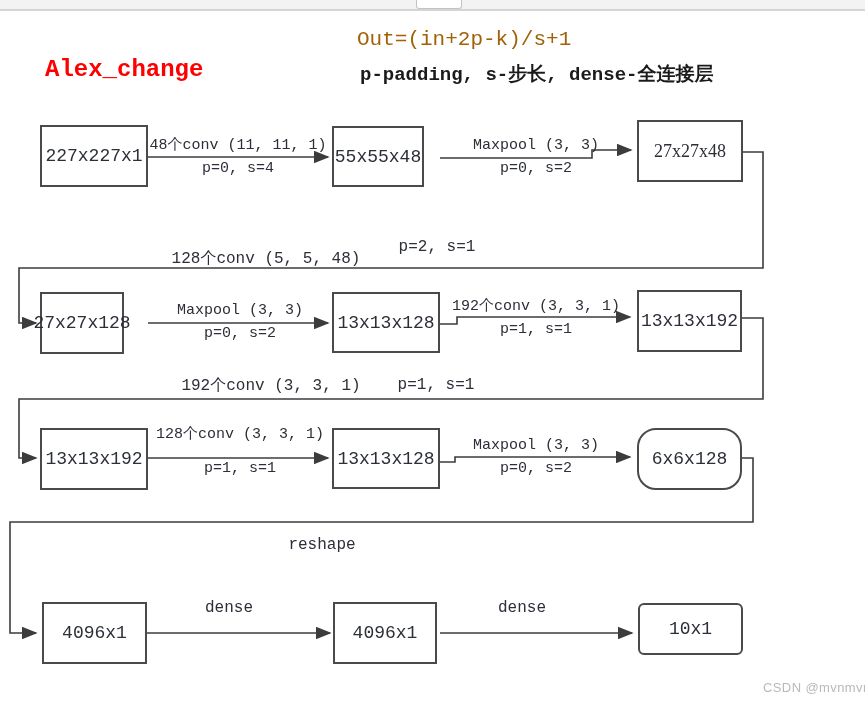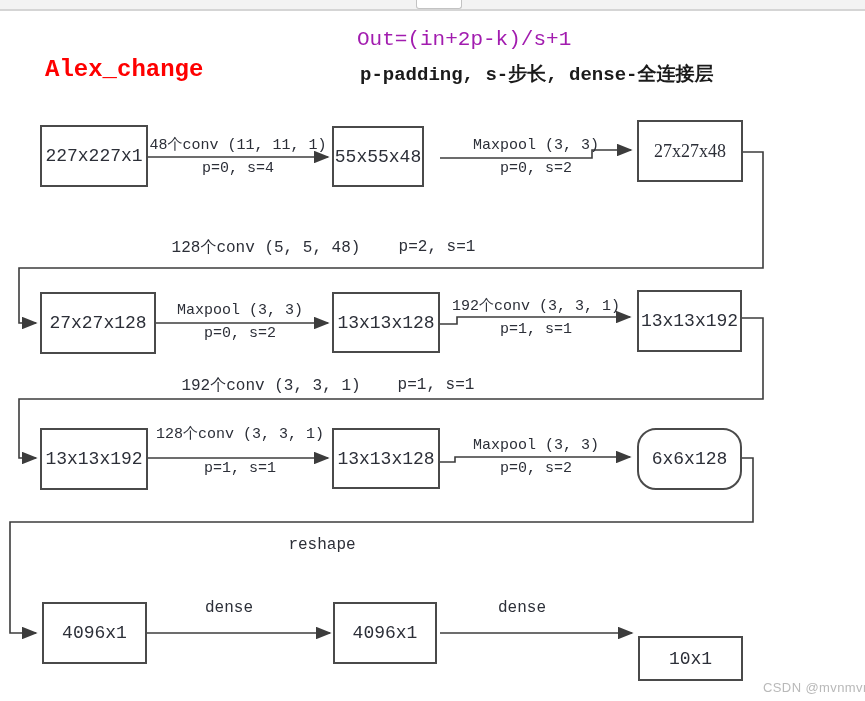--- a/index.html
+++ b/index.html
@@ -32,21 +32,21 @@
     background: #ffffff;
     border: 1px solid #c3c3c3;
     border-top: none;
     border-radius: 0 0 3px 3px;
   }
   
   .formula {
     position: absolute;
     left: 357px; top: 28px;
     font-size: 21px;
-    color: #a21caf;
+    color: #a16207;
     white-space: nowrap;
   }
   .legend {
     position: absolute;
     left: 360px; top: 61px;
     font-size: 19px;
     font-weight: bold;
     color: #1b1b1b;
     white-space: nowrap;
   }
@@ -131,42 +131,42 @@
         <polyline points="742,318 763,318 763,399 19,399 19,458 36,458" fill="none" stroke="#3c3c3c" stroke-width="1.6" marker-end="url(#arrow)"></polyline>
         <polyline points="148,458 328,458" fill="none" stroke="#3c3c3c" stroke-width="1.6" marker-end="url(#arrow)"></polyline>
         <polyline points="440,462 455,462 455,457 630,457" fill="none" stroke="#3c3c3c" stroke-width="1.6" marker-end="url(#arrow)"></polyline>
         <polyline points="742,458 753,458 753,522 10,522 10,633 36,633" fill="none" stroke="#3c3c3c" stroke-width="1.6" marker-end="url(#arrow)"></polyline>
         <polyline points="147,633 330,633" fill="none" stroke="#3c3c3c" stroke-width="1.6" marker-end="url(#arrow)"></polyline>
         <polyline points="440,633 632,633" fill="none" stroke="#3c3c3c" stroke-width="1.6" marker-end="url(#arrow)"></polyline>
       </svg>
       <div class="node" style="left: 40px; top: 125px; width: 108px; height: 62px;">227x227x1</div>
       <div class="node" style="left: 332px; top: 126px; width: 92px; height: 61px;">55x55x48</div>
       <div class="node" style="left: 637px; top: 120px; width: 106px; height: 62px; font-family: Liberation Serif, serif;">27x27x48</div>
-      <div class="node" style="left: 40px; top: 292px; width: 116px; height: 62px;">27x27x128</div>
+      <div class="node" style="left: 40px; top: 292px; width: 84px; height: 62px;">27x27x128</div>
       <div class="node" style="left: 332px; top: 292px; width: 108px; height: 61px;">13x13x128</div>
       <div class="node" style="left: 637px; top: 290px; width: 105px; height: 62px;">13x13x192</div>
       <div class="node" style="left: 40px; top: 428px; width: 108px; height: 62px;">13x13x192</div>
       <div class="node" style="left: 332px; top: 428px; width: 108px; height: 61px;">13x13x128</div>
       <div class="node" style="left: 637px; top: 428px; width: 105px; height: 62px; border-radius: 19px;">6x6x128</div>
       <div class="node" style="left: 42px; top: 602px; width: 105px; height: 62px;">4096x1</div>
       <div class="node" style="left: 333px; top: 602px; width: 104px; height: 62px;">4096x1</div>
-      <div class="node" style="left: 638px; top: 636px; width: 105px; height: 45px;">10x1</div>
+      <div class="node" style="left: 638px; top: 603px; width: 105px; height: 52px; border-radius: 6px;">10x1</div>
       <div class="elabel" style="left: 238px; top: 136px;">48个conv (11, 11, 1)</div>
       <div class="elabel" style="left: 238px; top: 159px;">p=0, s=4</div>
       <div class="elabel" style="left: 536px; top: 136px;">Maxpool (3, 3)</div>
       <div class="elabel" style="left: 536px; top: 159px;">p=0, s=2</div>
       <div class="elabel" style="left: 240px; top: 301px;">Maxpool (3, 3)</div>
       <div class="elabel" style="left: 240px; top: 324px;">p=0, s=2</div>
       <div class="elabel" style="left: 536px; top: 297px;">192个conv (3, 3, 1)</div>
       <div class="elabel" style="left: 536px; top: 320px;">p=1, s=1</div>
       <div class="elabel" style="left: 240px; top: 425px;">128个conv (3, 3, 1)</div>
       <div class="elabel" style="left: 240px; top: 459px;">p=1, s=1</div>
       <div class="elabel" style="left: 536px; top: 436px;">Maxpool (3, 3)</div>
       <div class="elabel" style="left: 536px; top: 459px;">p=0, s=2</div>
-      <div class="flabel" style="left: 266px; top: 247px;">128个conv (5, 5, 48)</div>
+      <div class="flabel" style="left: 266px; top: 258px;">128个conv (5, 5, 48)</div>
       <div class="flabel" style="left: 437px; top: 247px;">p=2, s=1</div>
       <div class="flabel" style="left: 271px; top: 385px;">192个conv (3, 3, 1)</div>
       <div class="flabel" style="left: 436px; top: 385px;">p=1, s=1</div>
       <div class="flabel" style="left: 322px; top: 545px;">reshape</div>
       <div class="flabel" style="left: 229px; top: 608px;">dense</div>
       <div class="flabel" style="left: 522px; top: 608px;">dense</div>
     </div>
 
   <div class="watermark" style="color: rgb(185, 185, 185);">CSDN @mvnmvn</div>
 </div>

